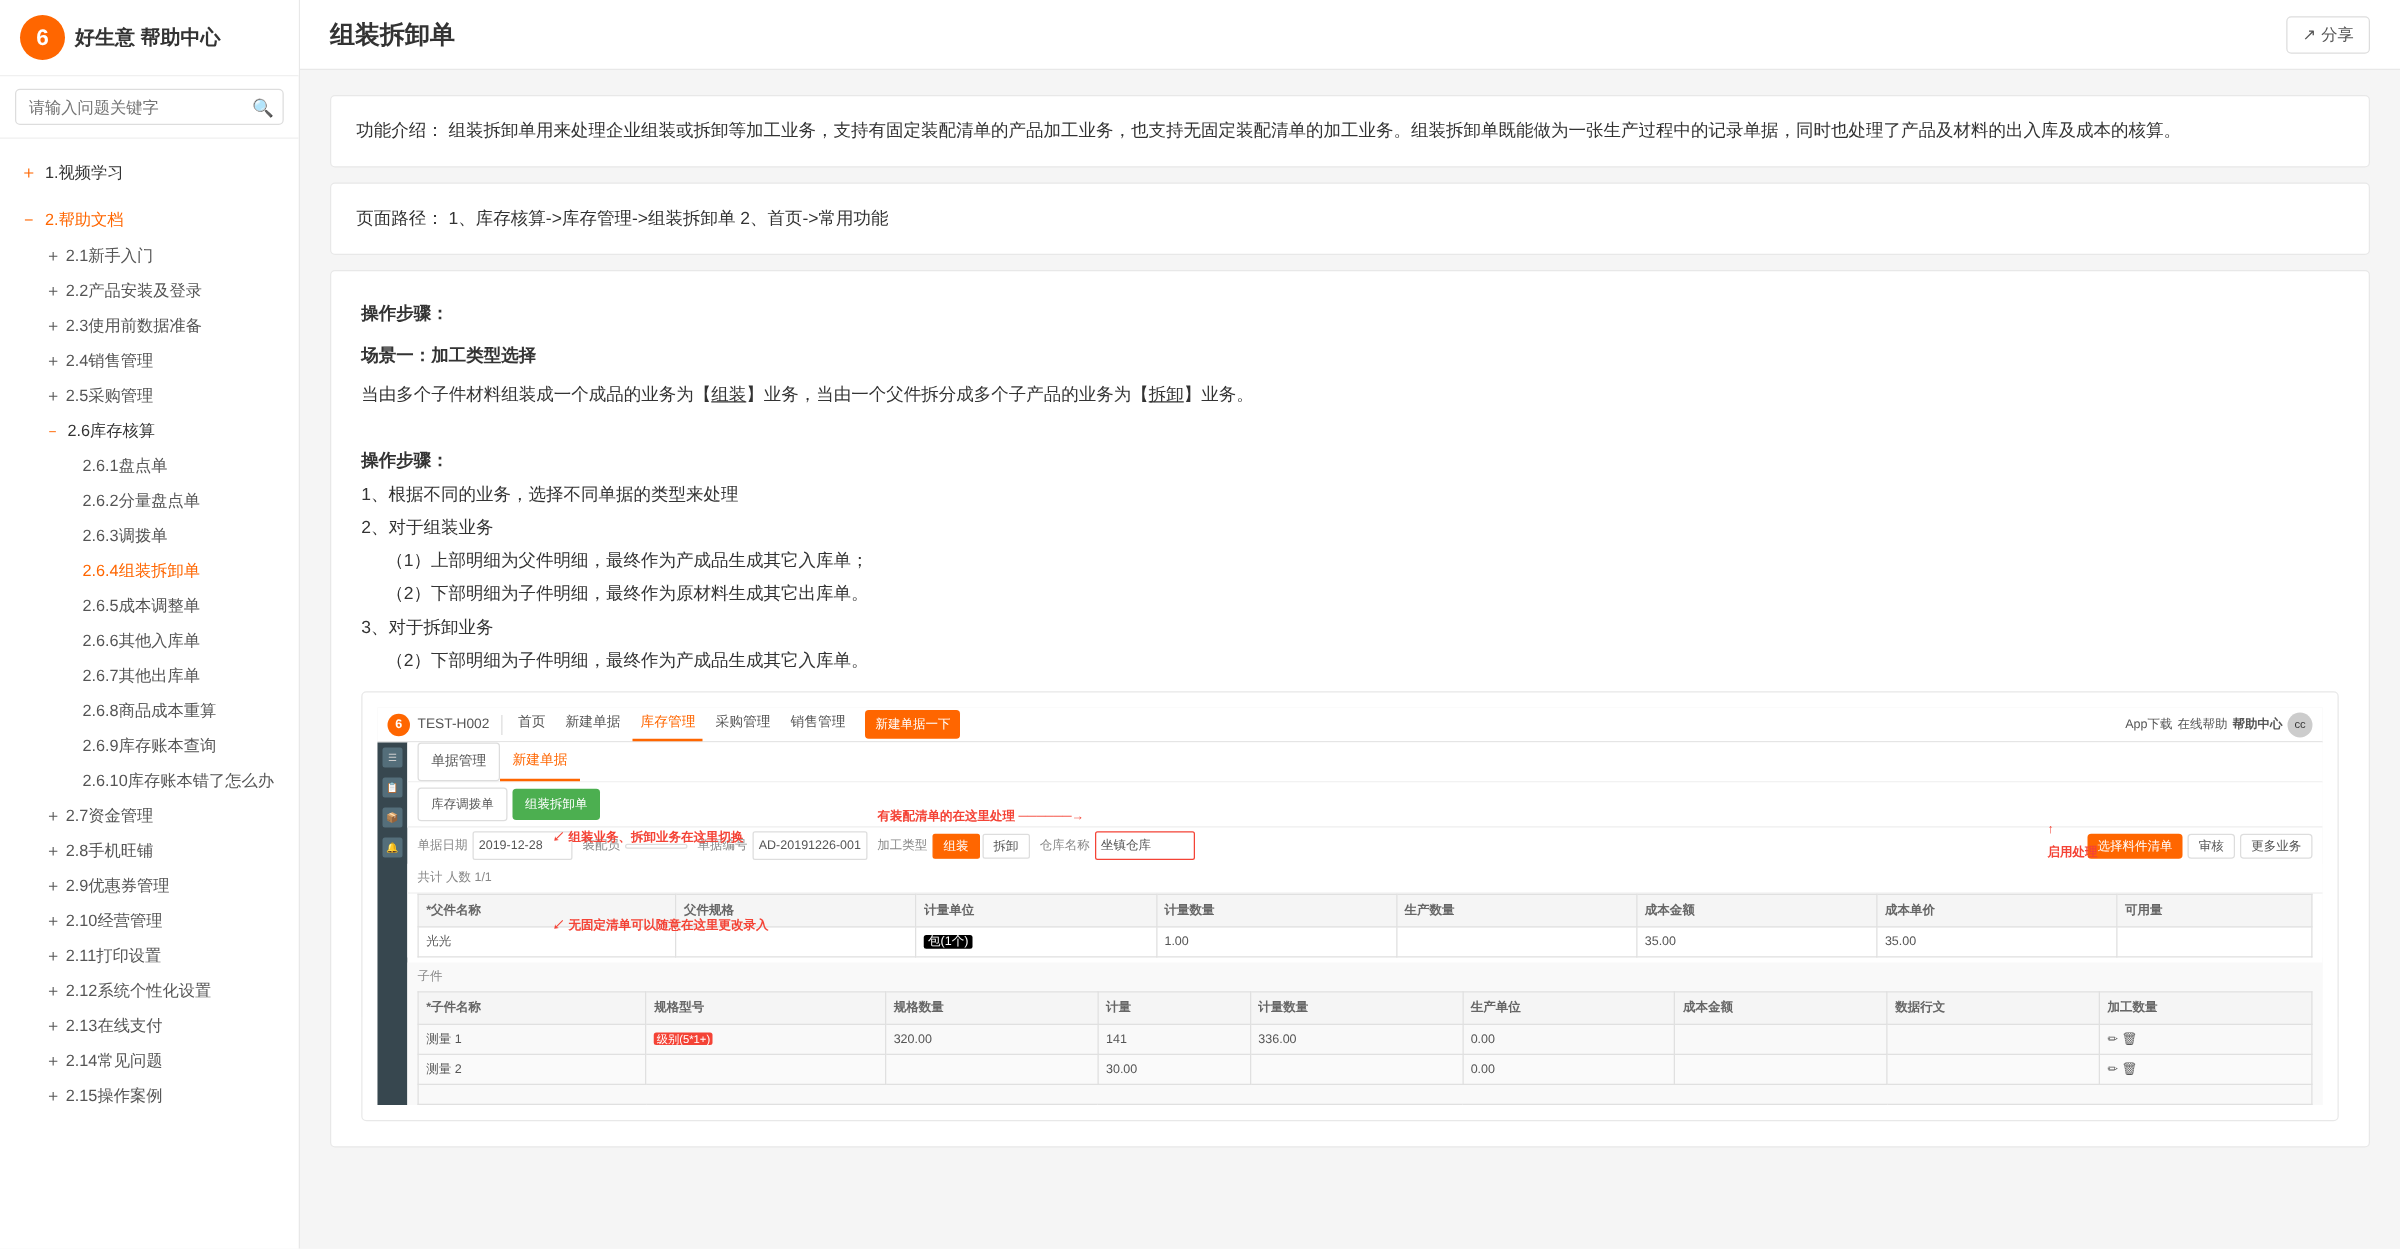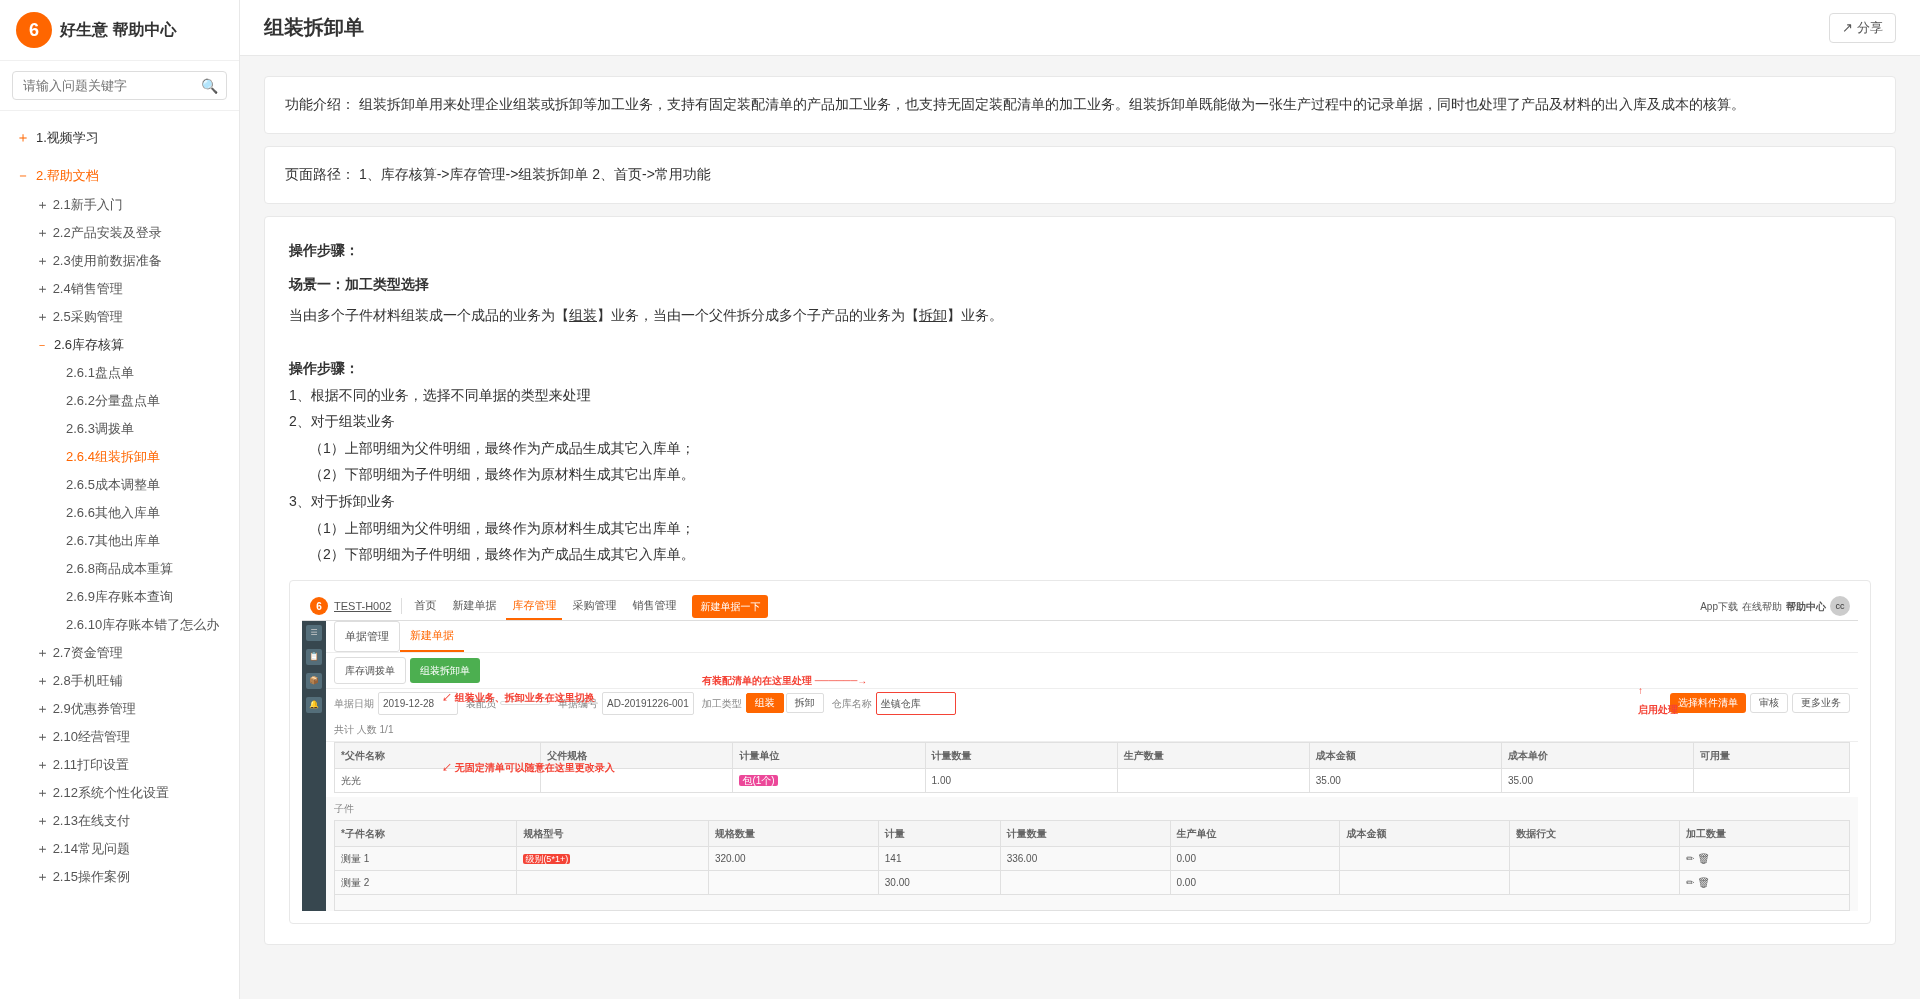--- a/index.html
+++ b/index.html
@@ -359,30 +359,29 @@
       <p>
         当由多个子件材料组装成一个成品的业务为【<span class="underline">组装</span>】业务，当由一个父件拆分成多个子产品的业务为【<span class="underline">拆卸</span>】业务。
       </p>
       <br>
       <p class="bold-text">操作步骤：</p>
       <p>1、根据不同的业务，选择不同单据的类型来处理</p>
       <p>2、对于组装业务</p>
       <p style="margin-left:20px;">（1）上部明细为父件明细，最终作为产成品生成其它入库单；</p>
       <p style="margin-left:20px;">（2）下部明细为子件明细，最终作为原材料生成其它出库单。</p>
       <p>3、对于拆卸业务</p>
-      <p style="margin-left:20px;">（1）上部明细为父件明细，最终作为原材料生成其它出库单；</p>
       <p style="margin-left:20px;">（2）下部明细为子件明细，最终作为产成品生成其它入库单。</p>
 
       
       <div class="screenshot-container">
         <div class="ss-wrapper ss-section">
 
           <div class="ss-topbar">
             <div class="ss-logo">6</div>
-            <div style="font-size:11px;color:#555;margin-right:4px;text-decoration:underline;">TEST-H002</div>
+            <div style="font-size:11px;color:#555;margin-right:4px;">TEST-H002</div>
             <div style="width:1px;height:16px;background:#ddd;"></div>
             <div class="ss-nav-items">
               <span class="ss-nav-item">首页</span>
               <span class="ss-nav-item">新建单据</span>
               <span class="ss-nav-item active">库存管理</span>
               <span class="ss-nav-item">采购管理</span>
               <span class="ss-nav-item">销售管理</span>
             </div>
             <div style="background:#f60;color:#fff;padding:2px 8px;border-radius:3px;font-size:10px;margin-left:4px;">新建单据一下</div>
             <div class="ss-controls">
@@ -462,21 +461,21 @@
                       <th>生产数量</th>
                       <th>成本金额</th>
                       <th>成本单价</th>
                       <th>可用量</th>
                     </tr>
                   </thead>
                   <tbody>
                     <tr>
                       <td>光光</td>
                       <td></td>
-                      <td><span style="background:#ec4899;color:#fff;padding:0 3px;border-radius:2px;">包(1个)</span></td>
+                      <td><span style="background:#000000;color:#fff;padding:0 3px;border-radius:2px;">包(1个)</span></td>
                       <td>1.00</td>
                       <td></td>
                       <td>35.00</td>
                       <td>35.00</td>
                       <td></td>
                     </tr>
                   </tbody>
                 </table>
               </div>
 

